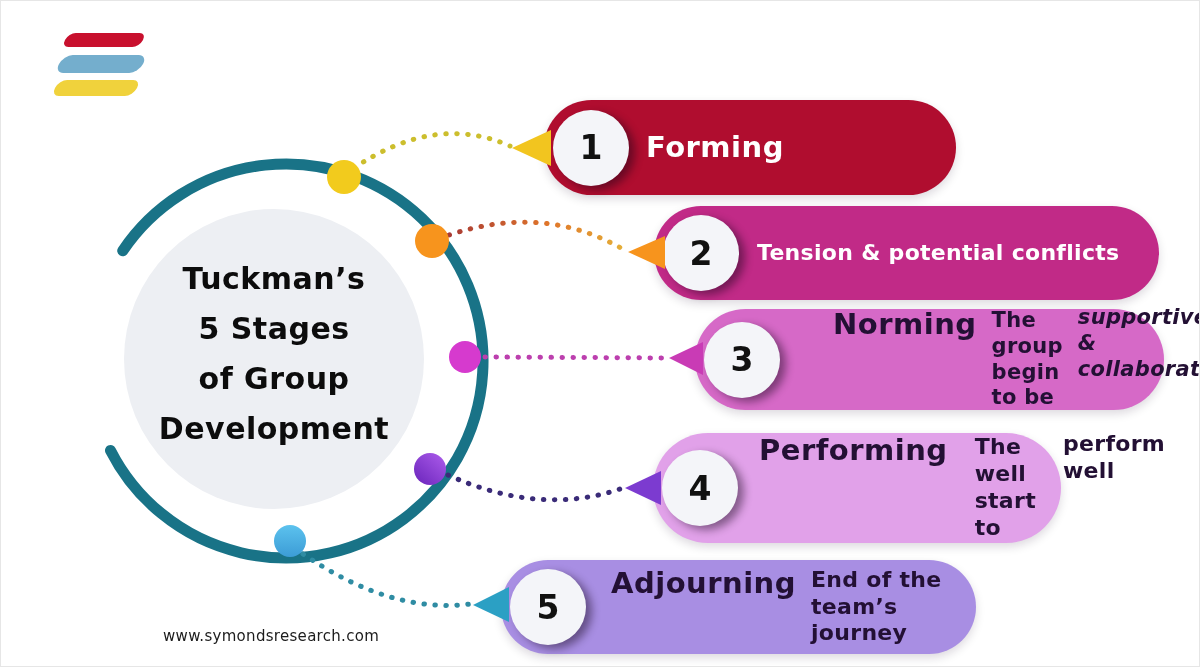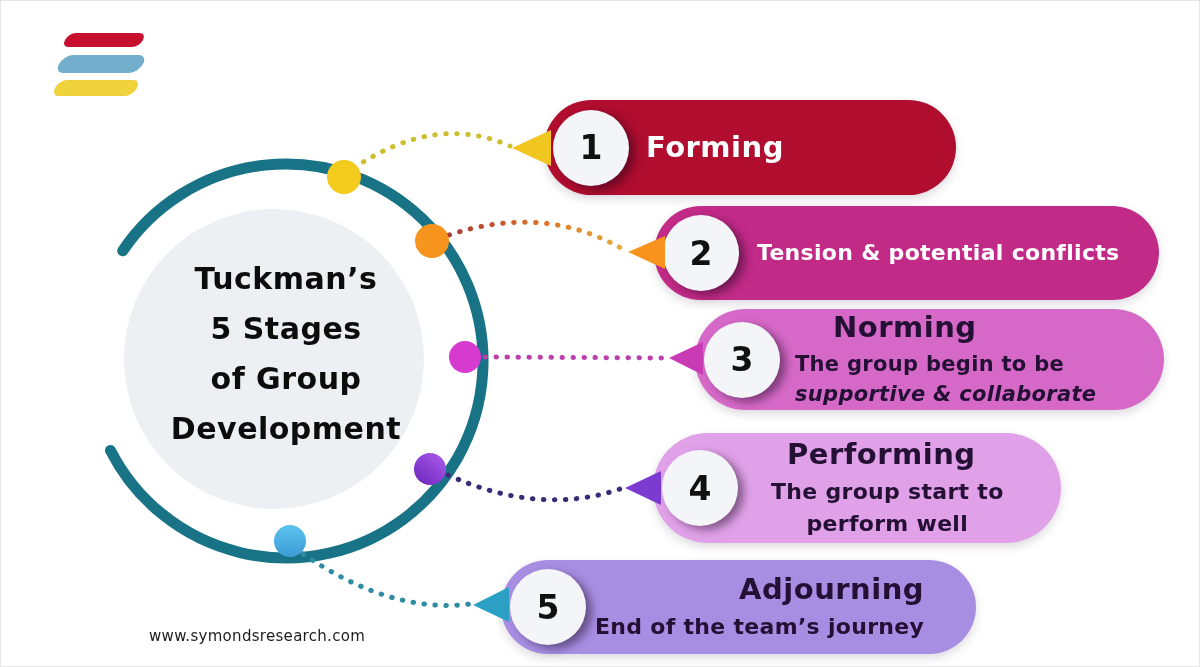--- a/index.html
+++ b/index.html
@@ -10,56 +10,56 @@
   
   .logo{position:absolute;left:50px;top:28px;width:100px;height:70px;}
   .stripe{position:absolute;border-radius:9px;transform:skewX(-28deg);}
   .stripe.red{left:14px;top:4px;width:78px;height:14px;background:#C8102E;}
   .stripe.blue{left:8px;top:26px;width:84px;height:18px;background:#74AECD;}
   .stripe.yellow{left:4px;top:51px;width:82px;height:16px;background:#F0D23C;}
 
   
   .inner-circle{position:absolute;left:123px;top:208px;width:300px;height:300px;
                 border-radius:50%;background:#EDEFF3;}
-  .center-title{position:absolute;left:120px;top:253px;width:330px;text-align:center;
+  .center-title{position:absolute;left:108px;top:253px;width:330px;text-align:center;
                 font-weight:bold;font-size:30px;line-height:50px;color:#0c0c0c;letter-spacing:.5px;}
   .center-title span{display:block;}
 
   
   svg.overlay{position:absolute;left:0;top:0;pointer-events:none;z-index:3;}
 
   
   .pill{position:absolute;border-radius:58px;display:flex;align-items:center;
         box-shadow:0 4px 10px rgba(30,10,40,.15);z-index:2;box-sizing:border-box;}
   .num-circle{position:absolute;left:9px;top:50%;transform:translateY(-50%);
               width:76px;height:76px;border-radius:50%;background:#F4F5F9;
               box-shadow:6px 4px 9px rgba(20,5,25,.45);
               display:flex;align-items:center;justify-content:center;
               font-weight:bold;font-size:33px;color:#111;}
-  .pill-text{display:flex;flex-direction:column;gap:8px;}
+  .pill-text{display:flex;flex-direction:row;gap:15px;}
   .pill-title{font-weight:bold;font-size:29px;line-height:1.12;letter-spacing:.5px;}
   .pill-desc{font-weight:bold;font-size:22px;line-height:1.22;letter-spacing:.3px;}
 
   .pill1{left:543px;top:99px;width:412px;height:95px;background:#B00D2F;color:#ffffff;}
   .pill1 .pill-text{padding-left:102px;}
   .pill2{left:653px;top:205px;width:505px;height:94px;background:#C12A87;color:#ffffff;}
   .pill2 .pill-text{padding-left:103px;}
   .pill3{left:694px;top:308px;width:469px;height:101px;background:#D669C7;color:#231034;}
   .pill3 .pill-text{padding-left:100px;}
   .pill3 .pill-title{margin-left:38px;}
   .pill3 .pill-desc{font-size:21px;}
   .pill4{left:652px;top:432px;width:408px;height:110px;background:#E1A1E9;color:#231034;}
-  .pill4 .pill-text{padding-left:106px;text-align:center;}
+  .pill4 .pill-text{padding-left:106px;}
   .pill4 .pill-desc{margin-left:12px;}
   .pill5{left:500px;top:559px;width:475px;height:94px;background:#A88EE3;color:#231034;}
-  .pill5 .pill-text{padding-left:94px;text-align:right;}
+  .pill5 .pill-text{padding-left:94px;}
   .pill5 .pill-title{margin-left:16px;}
 
   
-  .footer-url{position:absolute;left:148px;top:626px;font-size:15px;color:#1c1c1c;letter-spacing:.3px;}
+  .footer-url{position:absolute;left:162px;top:626px;font-size:15px;color:#1c1c1c;letter-spacing:.3px;}
 </style>
 </head>
 <body>
 
 <div id="canvas">
 
   <div class="logo">
     <div class="stripe red"></div>
     <div class="stripe blue"></div>
     <div class="stripe yellow"></div>
@@ -101,21 +101,21 @@
       <div class="pill-desc" style="margin-top:-3px;font-style:italic;">supportive &amp; collaborate</div>
     </div>
   </div>
 
   <div class="pill pill4">
     <div class="num-circle">
       <span>4</span>
     </div>
     <div class="pill-text">
       <div class="pill-title">Performing</div>
-      <div class="pill-desc">The group start to</div>
+      <div class="pill-desc">The well start to</div>
       <div class="pill-desc" style="margin-top:-3px;">perform well</div>
     </div>
   </div>
 
   <div class="pill pill5">
     <div class="num-circle">
       <span>5</span>
     </div>
     <div class="pill-text">
       <div class="pill-title">Adjourning</div>

